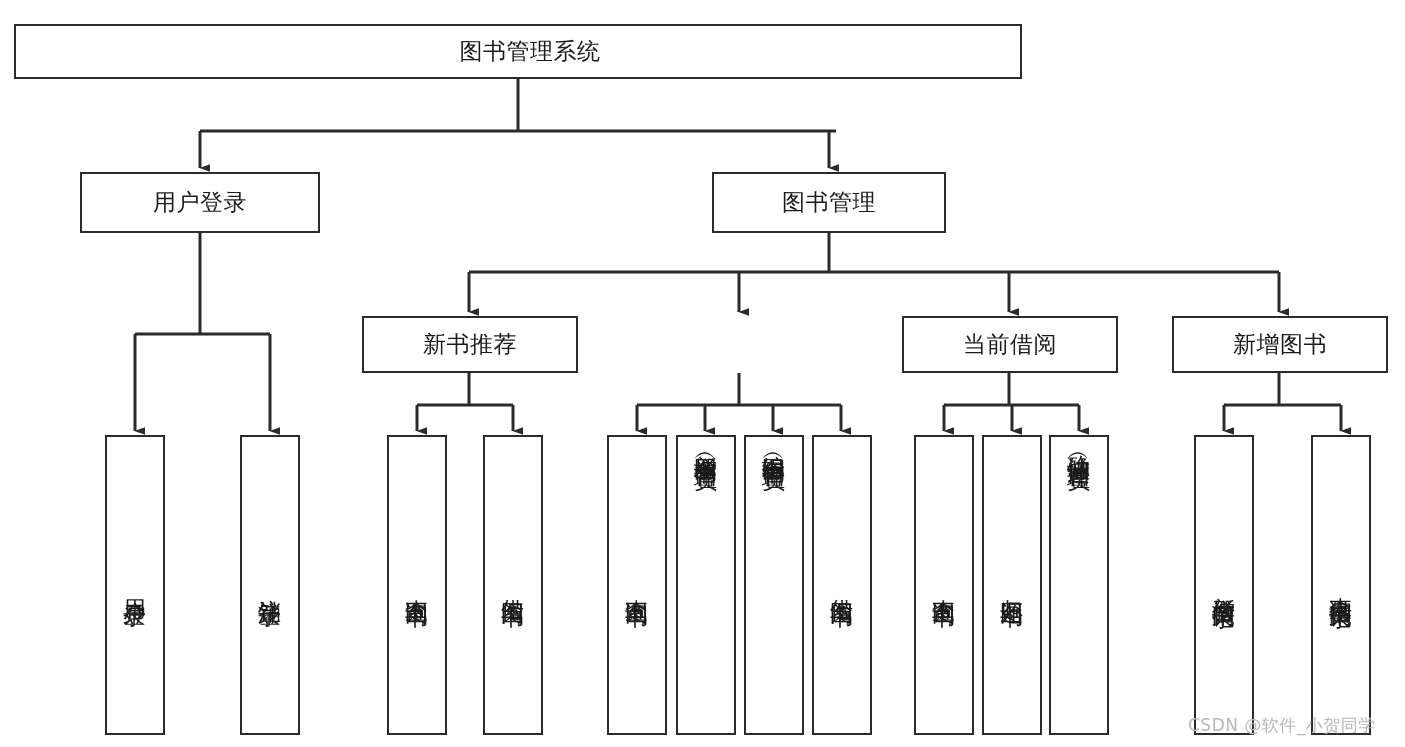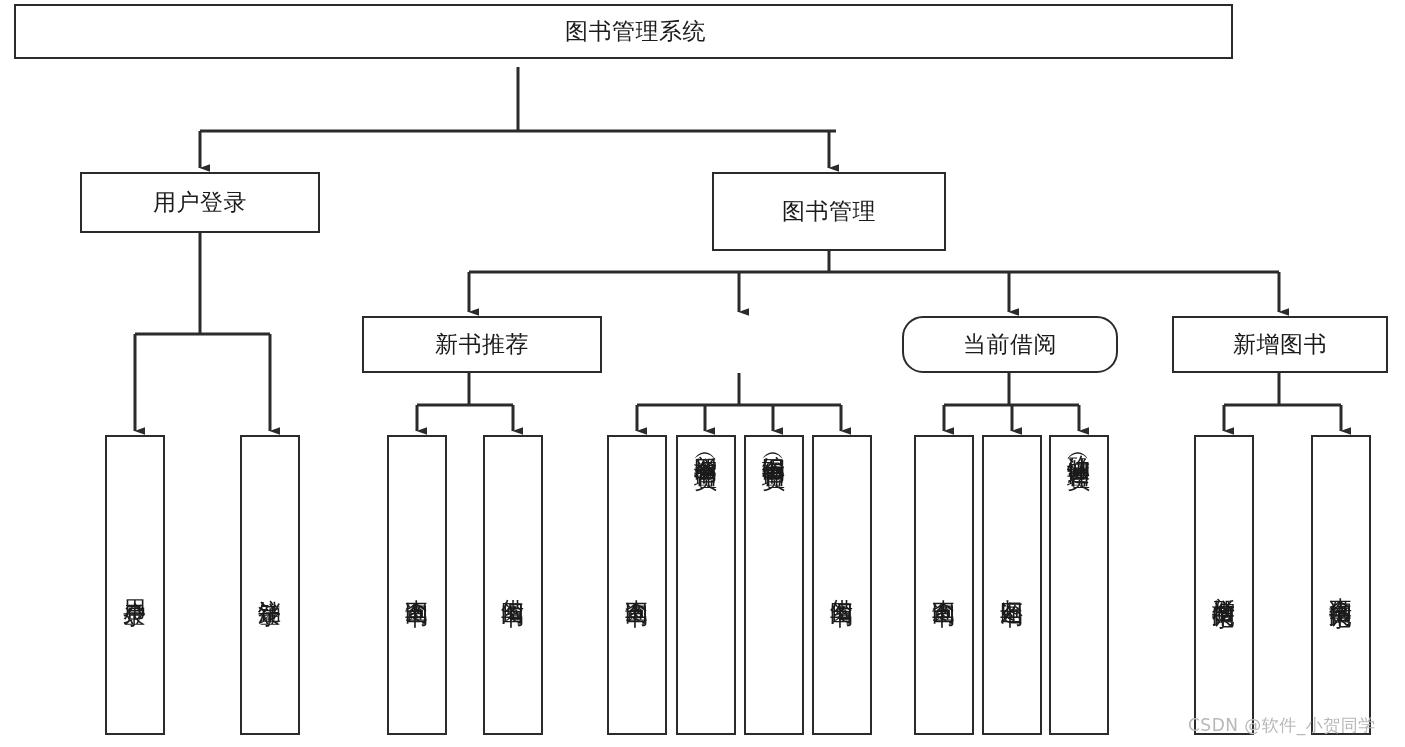--- a/index.html
+++ b/index.html
@@ -132,35 +132,35 @@
       <path d="M1012,405 L1012,431" marker-end="url(#arrowhead)"></path>
       <path d="M1079,405 L1079,431" marker-end="url(#arrowhead)"></path>
 
       <path d="M1279,373 L1279,405"></path>
       <path d="M1224,405 L1341,405"></path>
       <path d="M1224,405 L1224,431" marker-end="url(#arrowhead)"></path>
       <path d="M1341,405 L1341,431" marker-end="url(#arrowhead)"></path>
     </g>
   </svg>
 
-  <div class="node root h" style="left:14px; top:4px; width:1219px; height:55px;padding-left:24px;">
+  <div class="node root h" style="left:14px; top:24px; width:1008px; height:55px;padding-left:24px;">
     <span class="node-label">图书管理系统</span>
   </div>
 
   <div class="node h" style="left:80px; top:172px; width:240px; height:61px;">
     <span class="node-label">用户登录</span>
   </div>
-  <div class="node h" style="left:712px; top:172px; width:234px; height:79px;">
+  <div class="node h" style="left:712px; top:172px; width:234px; height:61px;">
     <span class="node-label">图书管理</span>
   </div>
 
-  <div class="node h" style="left:362px; top:316px; width:240px; height:57px;">
+  <div class="node h" style="left:362px; top:316px; width:216px; height:57px;">
     <span class="node-label">新书推荐</span>
   </div>
-  <div class="node h" style="left:902px; top:316px; width:216px; height:57px;border-radius:21px;">
+  <div class="node h" style="left:902px; top:316px; width:216px; height:57px;">
     <span class="node-label">当前借阅</span>
   </div>
   <div class="node h" style="left:1172px; top:316px; width:216px; height:57px;">
     <span class="node-label">新增图书</span>
   </div>
 
   <div class="node v mid" style="left:105px; top:435px; width:60px; height:300px;">
     <span class="node-label">用户登录</span>
   </div>
   <div class="node v mid" style="left:240px; top:435px; width:60px; height:300px;">

